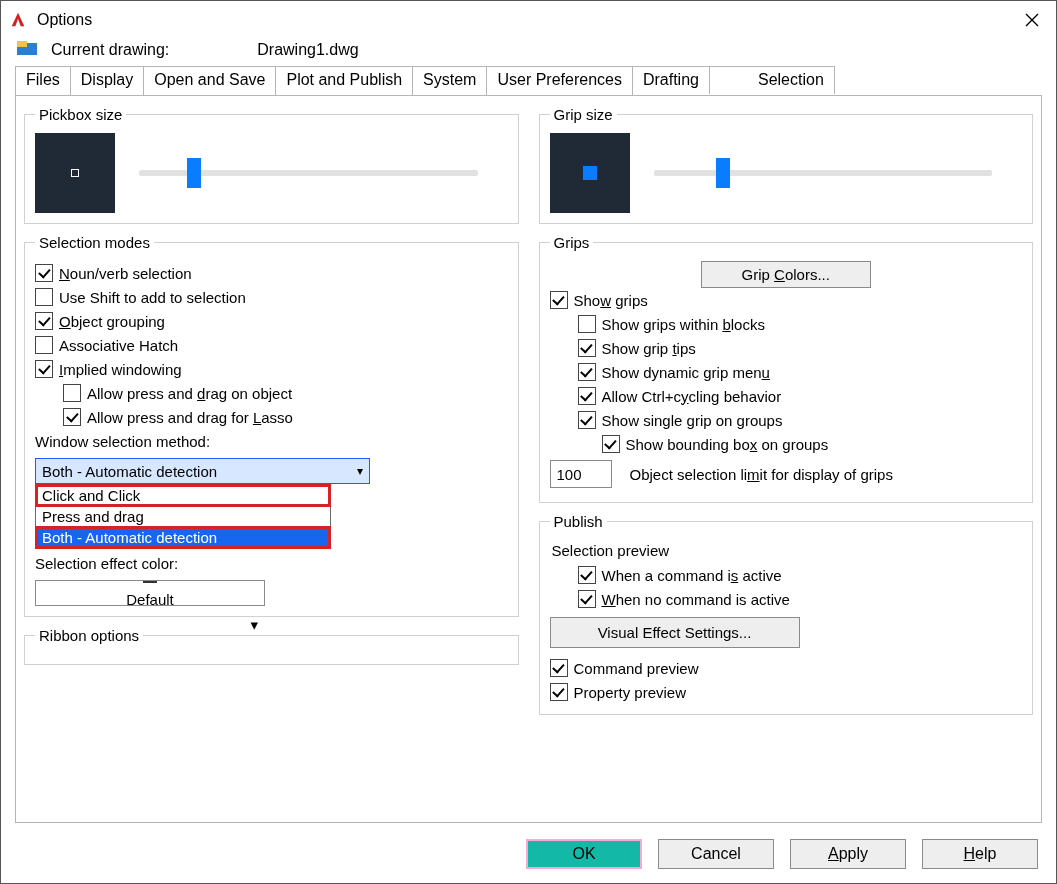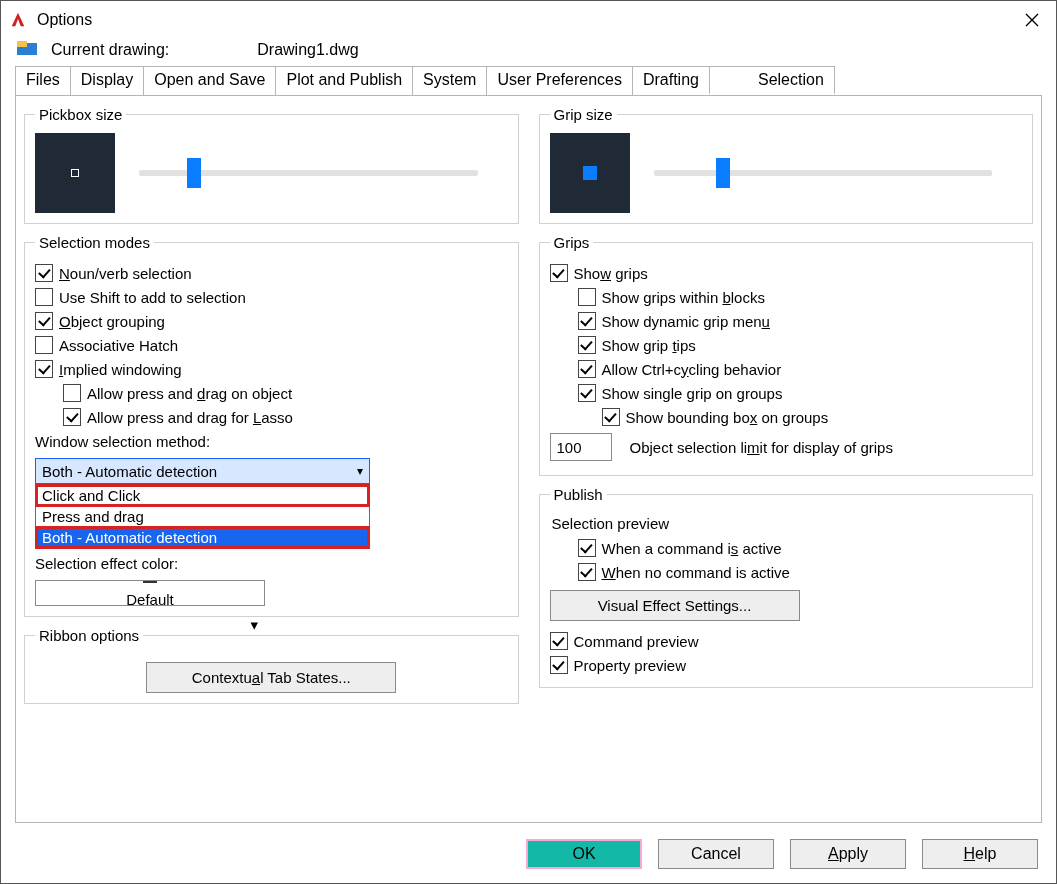--- a/index.html
+++ b/index.html
@@ -264,40 +264,37 @@
               <span class="chkbox checked"></span>
             <span class="label-text">Allow press and drag for <span class="ul">L</span>asso</span>
             </div>
 
           <div class="section-label">Window selection method:</div>
           <div style="position:relative; width:335px;">
             <div class="combo sel-highlight">
               <span>Both - Automatic detection</span>
               <span class="caret">▾</span>
             </div>
-            <div class="dropdown" style="width:335px;">
+            <div class="dropdown" style="width:296px;">
               <div class="opt red-box">Click and Click</div>
               <div class="opt">Press and drag</div>
               <div class="opt sel red-box">Both - Automatic detection</div>
             </div>
           </div>
 
           <div class="section-label" style="margin-top:2px;">Selection effect color:</div>
           <div class="color-combo">
             <span class="color-swatch"></span>
             <span>Default</span>
             <span class="caret" style="margin-left:auto;">▾</span>
           </div>
         </fieldset>
 
         <fieldset class="group">
           <legend>Ribbon options</legend>
-          <div class="btn-row">
-            <span class="btn btn-wide">Contextu<span class="ul">a</span>l Tab States...</span>
-          </div>
         </fieldset>
 
       </div>
 
       <div class="col">
 
         <fieldset class="group">
           <legend>Grip size</legend>
           <div class="slider-row">
             <div class="preview-box grip-preview">
@@ -305,39 +302,42 @@
               </div>
             <div class="slider">
               <div class="track"></div>
               <div class="thumb" style="left:62px;"></div>
             </div>
           </div>
         </fieldset>
 
         <fieldset class="group">
           <legend>Grips</legend>
+          <div class="btn-row" style="padding-top:0;">
+            <span class="btn" style="min-width:170px;">Grip <span class="ul">C</span>olors...</span>
+          </div>
 
           <div class="chk-row">
               <span class="chkbox checked"></span>
             <span class="label-text">Sho<span class="ul">w</span> grips</span>
             </div>
 
           <div class="chk-row indent1">
               <span class="chkbox"></span>
             <span class="label-text">Show grips within <span class="ul">b</span>locks</span>
             </div>
 
           <div class="chk-row indent1">
               <span class="chkbox checked"></span>
+            <span class="label-text">Show grip <span class="ul">t</span>ips</span>
+            </div>
+
+          <div class="chk-row indent1">
+              <span class="chkbox checked"></span>
             <span class="label-text">Show dynamic grip men<span class="ul">u</span></span>
-            </div>
-
-          <div class="chk-row indent1">
-              <span class="chkbox checked"></span>
-            <span class="label-text">Show grip <span class="ul">t</span>ips</span>
             </div>
 
           <div class="chk-row indent1">
               <span class="chkbox checked"></span>
             <span class="label-text">Allow Ctrl+c<span class="ul">y</span>cling behavior</span>
             </div>
 
           <div class="chk-row indent1">
               <span class="chkbox checked"></span>
             <span class="label-text">Show single grip on groups</span>

